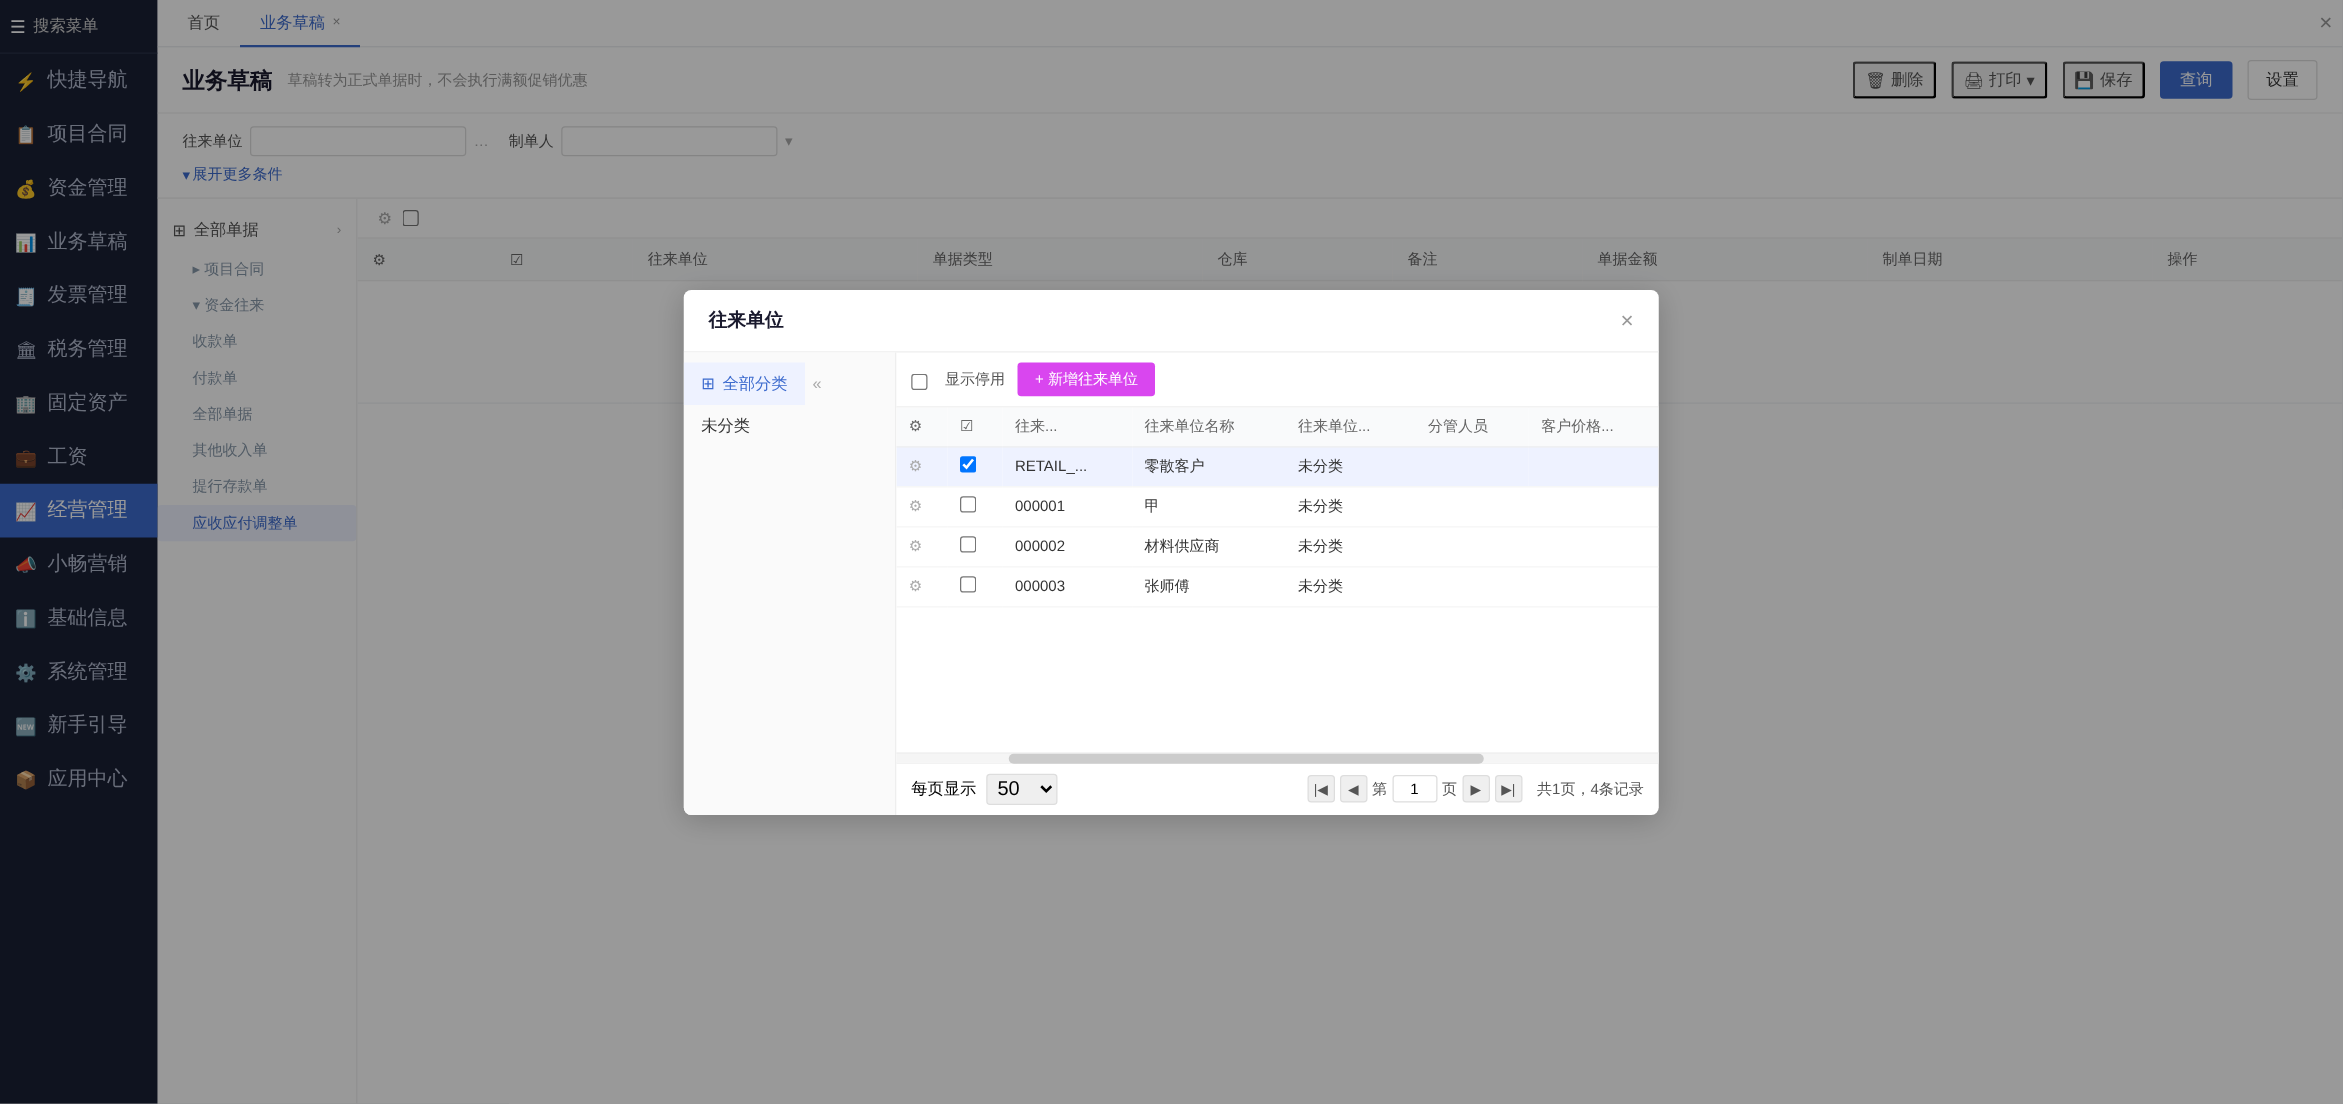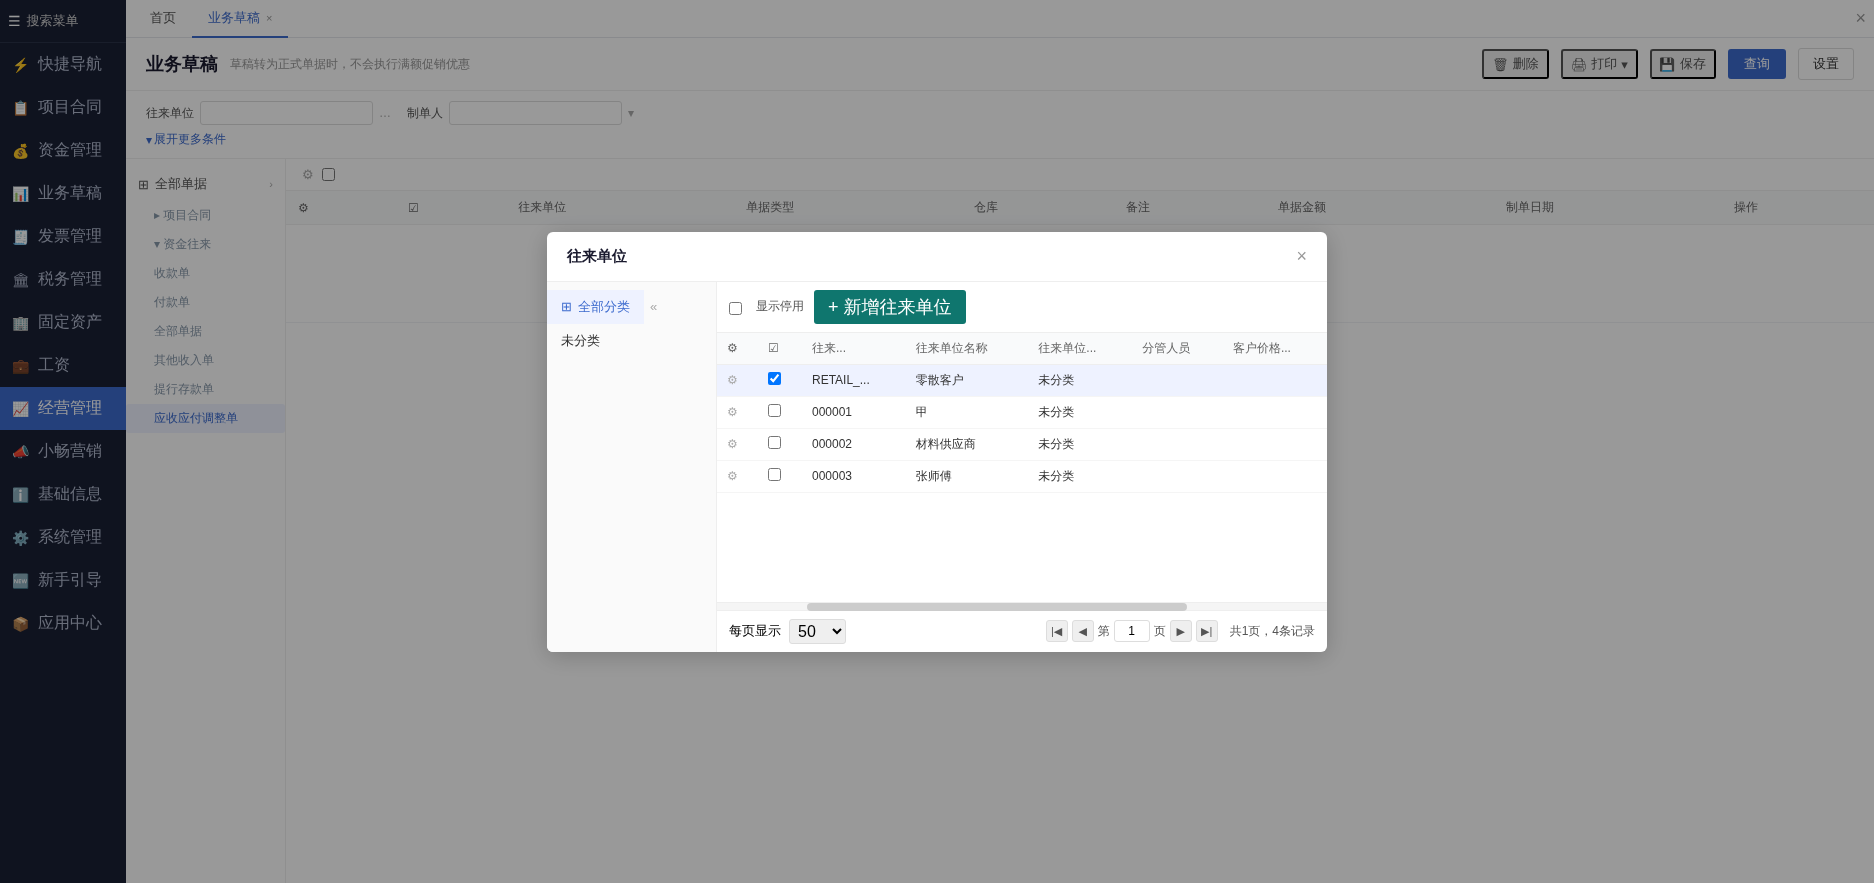--- a/index.html
+++ b/index.html
@@ -76,21 +76,21 @@
     .dialog-table th { background: #f9fafb; color: #666; padding: 7px 10px; text-align: left; border-bottom: 1px solid #eee; white-space: nowrap; font-weight: 500; }
     .dialog-table td { padding: 7px 10px; border-bottom: 1px solid #f5f5f5; color: #333; }
     .dialog-table tr.selected td { background: #eef2ff; }
     .dialog-footer-bar { padding: 8px 12px; border-top: 1px solid #eee; display: flex; align-items: center; gap: 8px; }
     .pagination { display: flex; align-items: center; gap: 4px; font-size: 12px; color: #555; margin-left: auto; }
     .page-size-select { border: 1px solid #ddd; border-radius: 3px; padding: 2px 4px; font-size: 16px; }
     .page-btn { width: 22px; height: 22px; display: flex; align-items: center; justify-content: center; border: 1px solid #ddd; border-radius: 3px; cursor: pointer; color: #555; font-size: 11px; }
     .page-btn:disabled { color: #ccc; cursor: not-allowed; }
     .page-input { width: 36px; height: 22px; border: 1px solid #ddd; border-radius: 3px; text-align: center; font-size: 12px; }
     .dialog-actions { padding: 12px 20px; border-top: 1px solid #eee; display: flex; justify-content: flex-end; gap: 10px; }
-    .btn-add-partner { background: #0f766e; color: #fff; border: none; padding: 5px 14px; border-radius: 3px; cursor: pointer; font-size: 18px; display: flex; align-items: center; gap: 4px; }
+    .btn-add-partner { background: #d946ef; color: #fff; border: none; padding: 5px 14px; border-radius: 3px; cursor: pointer; font-size: 12px; display: flex; align-items: center; gap: 4px; }
   </style>
 </head>
 <body>
 
 <div class="app">
 
   <div class="sidebar">
     <div class="sidebar-header">
       <span class="sidebar-header-icon">☰</span>
       <span class="sidebar-header-label">搜索菜单</span>

